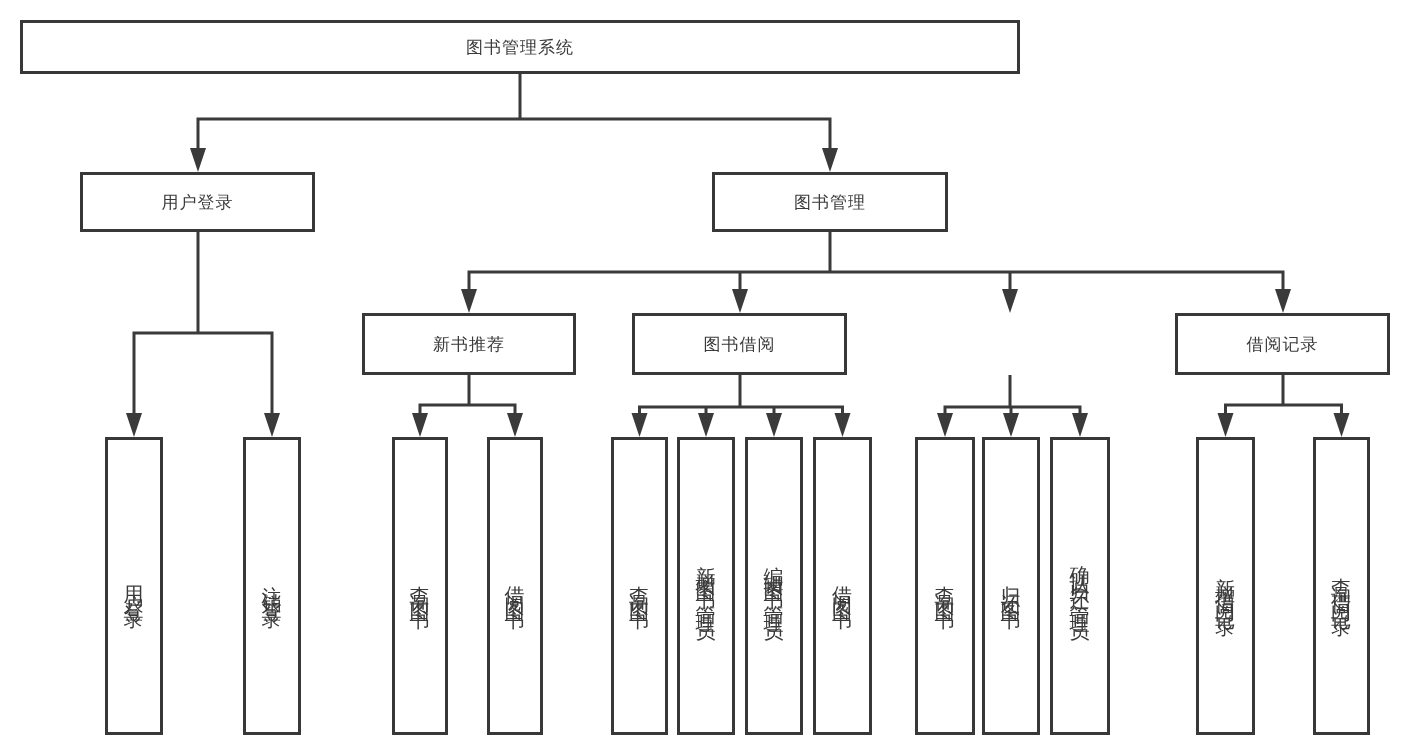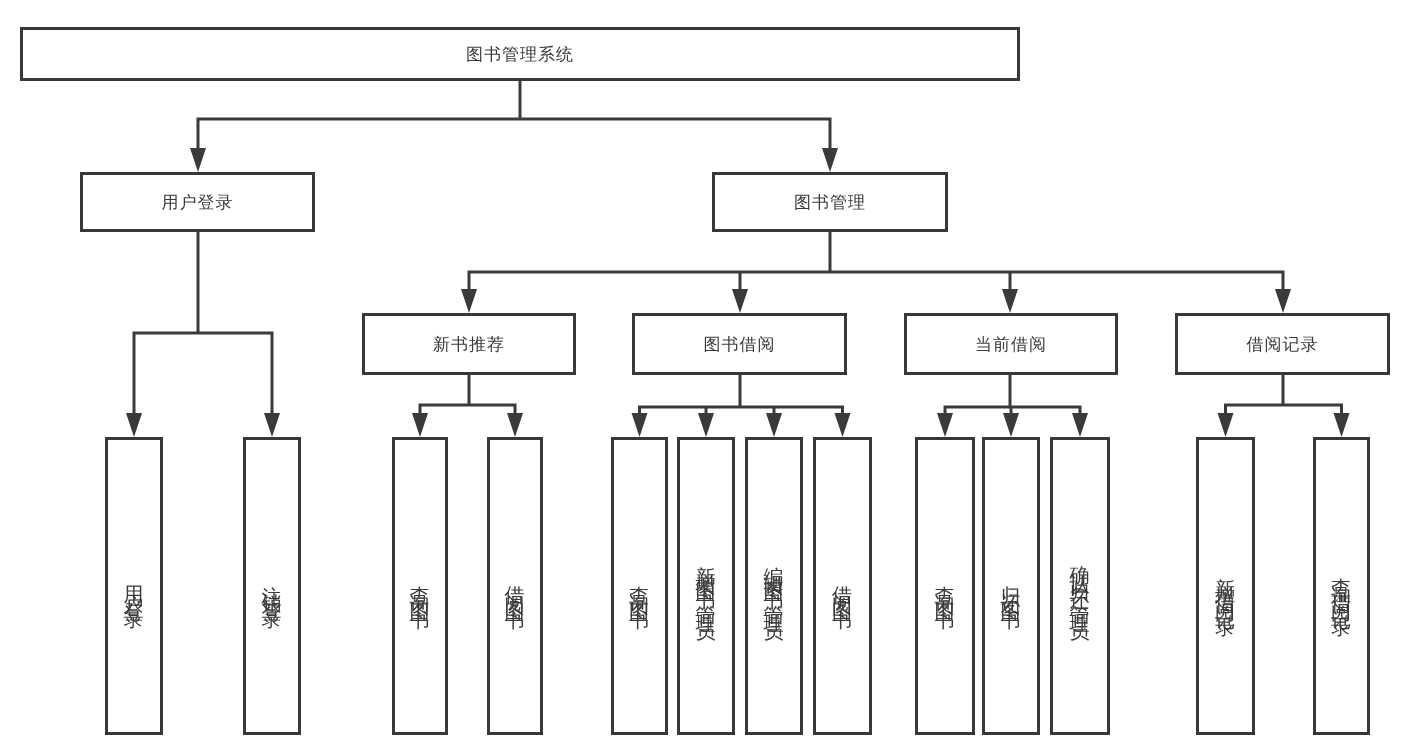--- a/index.html
+++ b/index.html
@@ -88,39 +88,36 @@
     <path class="conn" d="M1010,375 V408.5 M943.5,407 H1081.5 M945,407 V417 M1011,407 V417 M1080,407 V417"></path>
     <polygon class="arrow" points="937,413 953,413 945,437"></polygon>
     <polygon class="arrow" points="1003,413 1019,413 1011,437"></polygon>
     <polygon class="arrow" points="1072,413 1088,413 1080,437"></polygon>
 
     <path class="conn" d="M1283,375 V406.5 M1224,405 H1343 M1225.5,405 V417 M1341.5,405 V417"></path>
     <polygon class="arrow" points="1217.5,413 1233.5,413 1225.5,437"></polygon>
     <polygon class="arrow" points="1333.5,413 1349.5,413 1341.5,437"></polygon>
   </svg>
 
-  <div class="box" style="left:20px; top:27px; width:1000px; height:54px;">
+  <div class="box" style="left:20px; top:20px; width:1000px; height:54px;">
     <span class="h-label">图书管理系统</span>
   </div>
 
   <div class="box" style="left:80px; top:172px; width:235px; height:60px;">
     <span class="h-label">用户登录</span>
   </div>
   <div class="box" style="left:712px; top:172px; width:236px; height:60px;align-items:center;">
     <span class="h-label">图书管理</span>
   </div>
 
   <div class="box" style="left:632px; top:313px; width:215px; height:62px;">
     <span class="h-label">图书借阅</span>
   </div>
   <div class="box" style="left:362px; top:313px; width:214px; height:62px;">
     <span class="h-label">新书推荐</span>
-  </div>
-  <div class="box" style="left:904px; top:313px; width:214px; height:62px;">
-    <span class="h-label">当前借阅</span>
   </div>
   <div class="box" style="left:1175px; top:313px; width:215px; height:62px;">
     <span class="h-label">借阅记录</span>
   </div>
 
   <div class="box" style="left:105px; top:437px; width:58px; height:298px;">
     <span class="v-label">用户登录</span>
   </div>
   <div class="box" style="left:243px; top:437px; width:58px; height:298px;">
     <span class="v-label">注销登录</span>

